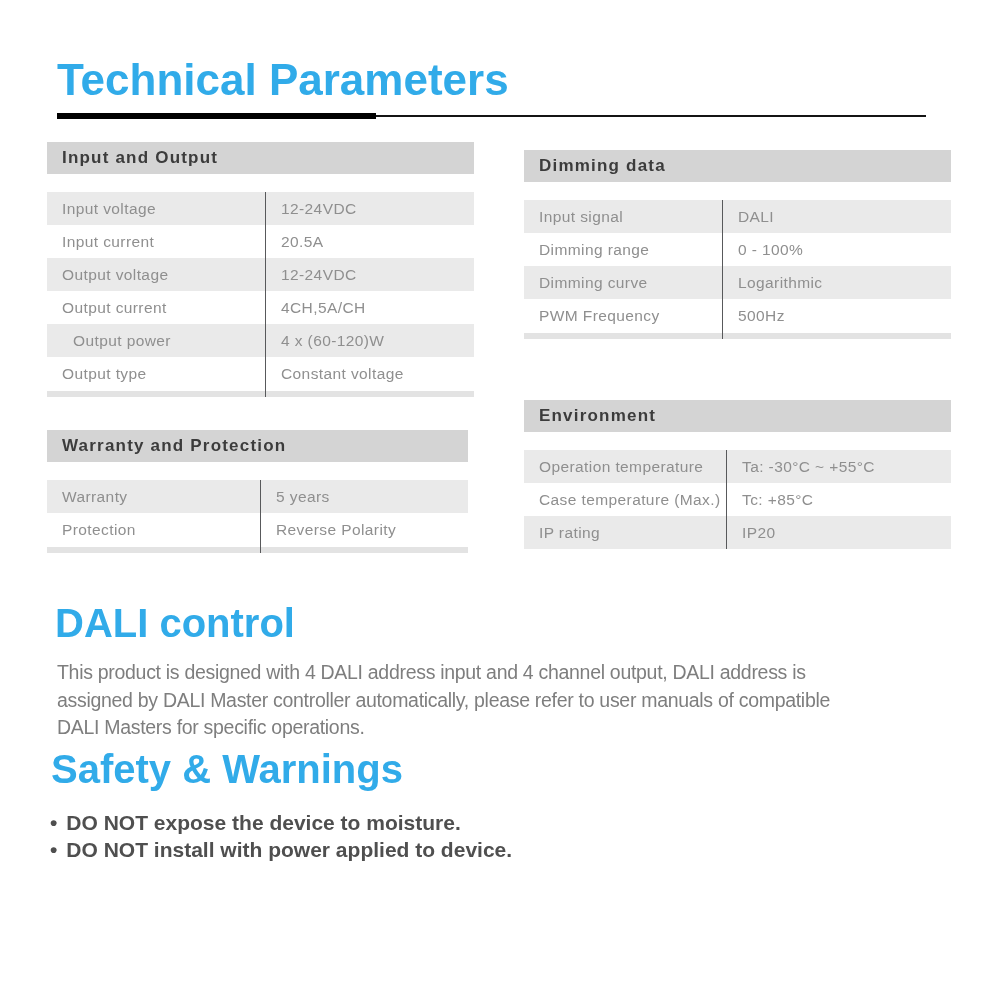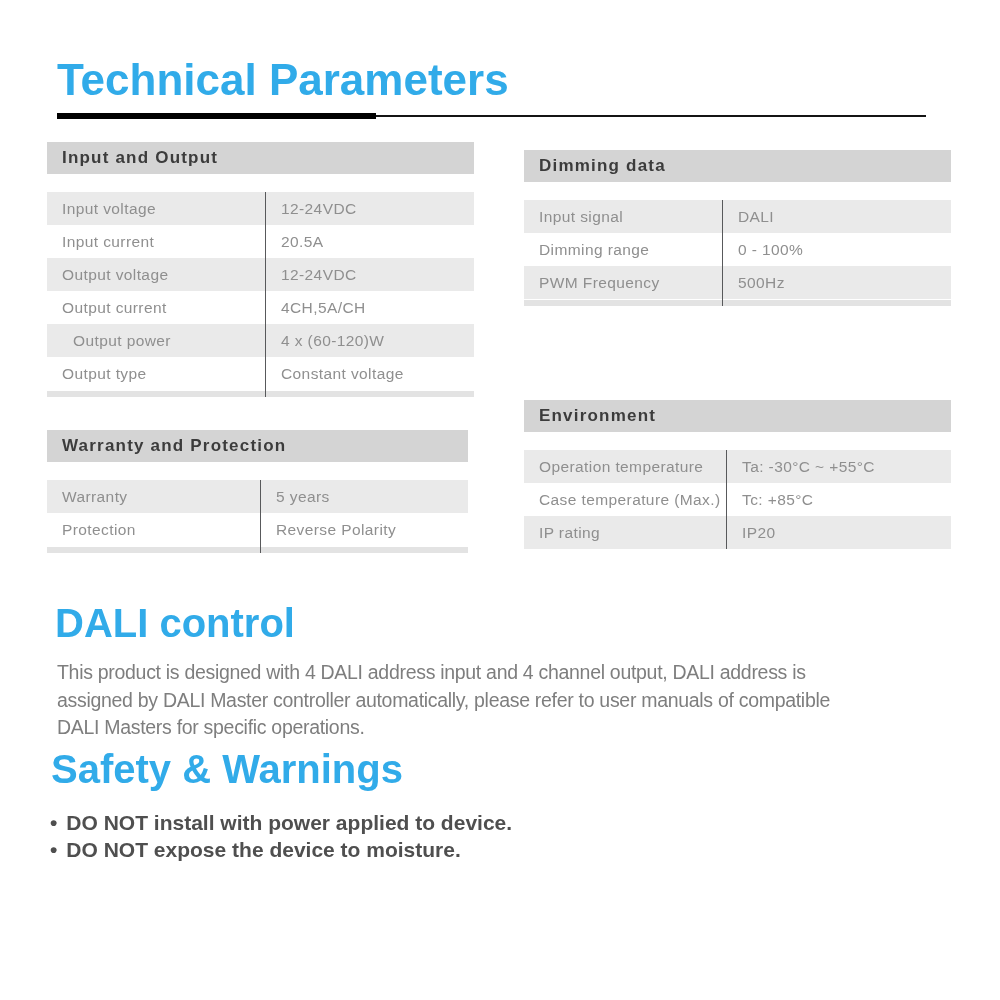--- a/index.html
+++ b/index.html
@@ -150,20 +150,24 @@
       <span class="vline" style="left:198px;"></span>
       <div class="t-row">
         <div class="t-label" style="width:198px;">Input signal</div>
         <div class="t-value">DALI</div>
       </div>
       <div class="t-row">
         <div class="t-label" style="width:198px;">Dimming range</div>
         <div class="t-value">0 - 100%</div>
       </div>
       <div class="t-row">
+        <div class="t-label" style="width:198px;">Dimming curve</div>
+        <div class="t-value">Logarithmic</div>
+      </div>
+      <div class="t-row">
         <div class="t-label" style="width:198px;">PWM Frequency</div>
         <div class="t-value">500Hz</div>
       </div>
       <div class="t-strip"></div>
     </div>
   </div>
 
   <div class="spec-table" style="left:47px; top:430px; width:421px;">
     <div class="t-header">Warranty and Protection</div>
     <div class="t-rows">
@@ -198,20 +202,20 @@
       </div>
     </div>
   </div>
 
   <h2 class="section-heading" style="left:55px; top:601px;">DALI control</h2>
   <p class="dali-body">This product is designed with 4 DALI address input and 4 channel output, DALI address is assigned by DALI Master controller automatically, please refer to user manuals of compatible DALI Masters for specific operations.</p>
 
   <h2 class="section-heading" style="left:51px; top:747px;">Safety &amp; Warnings</h2>
   <div class="safety-list">
     <div class="bullet-line">
+      <span class="bullet-dot">•</span><span>DO NOT expose the device to moisture.</span>
+    </div>
+    <div class="bullet-line">
       <span class="bullet-dot">•</span><span>DO NOT install with power applied to device.</span>
     </div>
-    <div class="bullet-line">
-      <span class="bullet-dot">•</span><span>DO NOT expose the device to moisture.</span>
-    </div>
   </div>
 
 </div>
 
 </body></html>

